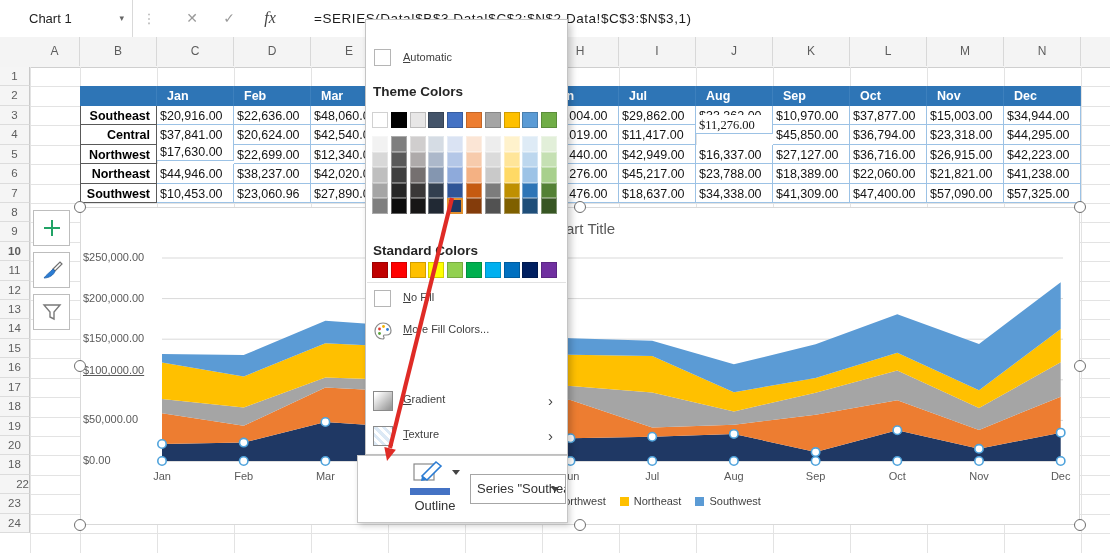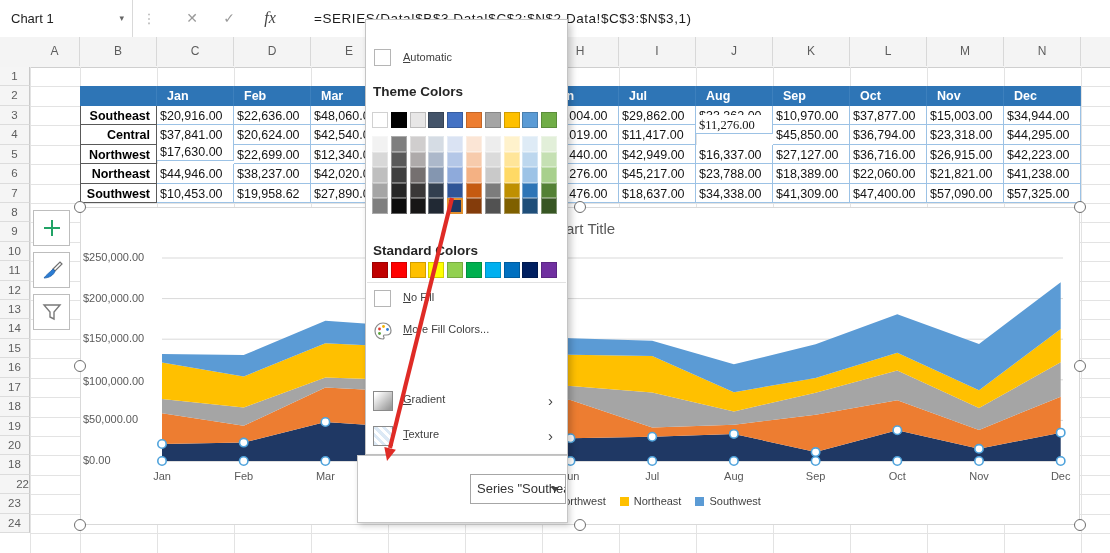--- a/index.html
+++ b/index.html
@@ -1,20 +1,20 @@
 <!DOCTYPE html>
 <html><head>
 <meta charset="utf-8">
 <style>
   html,body{margin:0;padding:0}
   body{width:1110px;height:553px;position:relative;overflow:hidden;background:#fff;
        font-family:"Liberation Sans",sans-serif;}
   
   #formula-bar{position:absolute;left:0;top:0;width:1110px;height:37px;background:#fff;border-bottom:1px solid #d4d4d4}
-  #name-box{position:absolute;left:0;top:0;width:133px;height:37px;border-right:1px solid #d9d9d9;font-size:13px;color:#222;line-height:37px;padding-left:11px;box-sizing:border-box}
+  #name-box{position:absolute;left:0;top:0;width:133px;height:37px;border-right:1px solid #d9d9d9;font-size:13px;color:#222;line-height:37px;padding-left:29px;box-sizing:border-box}
   .nb-caret{position:absolute;right:8px;top:0;font-size:9px;color:#666;line-height:37px}
   .fb-dots{position:absolute;left:141px;top:0;width:16px;line-height:37px;color:#ababab;font-size:13px;text-align:center}
   .fb-btn{position:absolute;top:0;width:34px;line-height:37px;text-align:center;color:#9a9a9a;font-size:14px}
   .fb-fx{position:absolute;left:252px;top:0;width:36px;line-height:35px;text-align:center;color:#444;
          font-family:"Liberation Serif",serif;font-style:italic;font-size:16px}
   #formula-text{position:absolute;left:314px;top:0;line-height:37px;font-size:13.5px;letter-spacing:.55px;color:#1c1c1c;white-space:nowrap}
   
   #col-strip{position:absolute;left:0;top:37px;width:1110px;height:30px;background:#f4f4f4;border-bottom:1px solid #cfcfcf}
   .col-h{position:absolute;top:0;height:29px;line-height:29px;text-align:center;font-size:12px;color:#5d5d5d;border-right:1px solid #d8d8d8;box-sizing:border-box}
   #corner{position:absolute;left:0;top:37px;width:30px;height:29px;border-right:1px solid #d8d8d8;box-sizing:border-box}
@@ -96,21 +96,21 @@
 <div id="row-strip">
     <div class="row-h" style="top: 67px; height: 19.42px; line-height: 19.42px;">1</div>
     <div class="row-h" style="top: 86.42px; height: 19.42px; line-height: 19.42px;">2</div>
     <div class="row-h" style="top: 105.84px; height: 19.42px; line-height: 19.42px;">3</div>
     <div class="row-h" style="top: 125.26px; height: 19.42px; line-height: 19.42px;">4</div>
     <div class="row-h" style="top: 144.68px; height: 19.42px; line-height: 19.42px;">5</div>
     <div class="row-h" style="top: 164.1px; height: 19.42px; line-height: 19.42px;">6</div>
     <div class="row-h" style="top: 183.52px; height: 19.42px; line-height: 19.42px;">7</div>
     <div class="row-h" style="top: 202.94px; height: 19.42px; line-height: 19.42px;">8</div>
     <div class="row-h" style="top: 222.36px; height: 19.42px; line-height: 19.42px;">9</div>
-    <div class="row-h" style="top: 241.78px; height: 19.42px; line-height: 19.42px;">10</div>
+    <div class="row-h" style="top: 241.78px; height: 19.42px; line-height: 19.42px; font-weight: bold;">10</div>
     <div class="row-h" style="top: 261.2px; height: 19.42px; line-height: 19.42px;">11</div>
     <div class="row-h" style="top: 280.62px; height: 19.42px; line-height: 19.42px;">12</div>
     <div class="row-h" style="top: 300.04px; height: 19.42px; line-height: 19.42px;">13</div>
     <div class="row-h" style="top: 319.46px; height: 19.42px; line-height: 19.42px;">14</div>
     <div class="row-h" style="top: 338.88px; height: 19.42px; line-height: 19.42px;">15</div>
     <div class="row-h" style="top: 358.3px; height: 19.42px; line-height: 19.42px;">16</div>
     <div class="row-h" style="top: 377.72px; height: 19.42px; line-height: 19.42px;">17</div>
     <div class="row-h" style="top: 397.14px; height: 19.42px; line-height: 19.42px;">18</div>
     <div class="row-h" style="top: 416.56px; height: 19.42px; line-height: 19.42px;">19</div>
     <div class="row-h" style="top: 435.98px; height: 19.42px; line-height: 19.42px;">20</div>
@@ -222,21 +222,21 @@
     <div class="tc tv" style="left: 465px; top: 164.1px; width: 77px; height: 19.42px;"></div>
     <div class="tc tv" style="left: 542px; top: 164.1px; width: 77px; height: 19.42px;">$38,276.00</div>
     <div class="tc tv" style="left: 619px; top: 164.1px; width: 77px; height: 19.42px;">$45,217.00</div>
     <div class="tc tv" style="left: 696px; top: 164.1px; width: 77px; height: 19.42px;">$23,788.00</div>
     <div class="tc tv" style="left: 773px; top: 164.1px; width: 77px; height: 19.42px;">$18,389.00</div>
     <div class="tc tv" style="left: 850px; top: 164.1px; width: 77px; height: 19.42px;">$22,060.00</div>
     <div class="tc tv" style="left: 927px; top: 164.1px; width: 77px; height: 19.42px;">$21,821.00</div>
     <div class="tc tv" style="left: 1004px; top: 164.1px; width: 77px; height: 19.42px;">$41,238.00</div>
     <div class="tc rn" style="left: 80px; top: 183.52px; width: 77px; height: 19.42px;">Southwest</div>
     <div class="tc tv" style="left: 157px; top: 183.52px; width: 77px; height: 19.42px;">$10,453.00</div>
-    <div class="tc tv" style="left: 234px; top: 183.52px; width: 77px; height: 19.42px;">$19,958.62</div>
+    <div class="tc tv" style="left: 234px; top: 183.52px; width: 77px; height: 19.42px;">$23,060.96</div>
     <div class="tc tv" style="left: 311px; top: 183.52px; width: 77px; height: 19.42px;">$27,890.00</div>
     <div class="tc tv" style="left: 388px; top: 183.52px; width: 77px; height: 19.42px;"></div>
     <div class="tc tv" style="left: 465px; top: 183.52px; width: 77px; height: 19.42px;"></div>
     <div class="tc tv" style="left: 542px; top: 183.52px; width: 77px; height: 19.42px;">$20,476.00</div>
     <div class="tc tv" style="left: 619px; top: 183.52px; width: 77px; height: 19.42px;">$18,637.00</div>
     <div class="tc tv" style="left: 696px; top: 183.52px; width: 77px; height: 19.42px;">$34,338.00</div>
     <div class="tc tv" style="left: 773px; top: 183.52px; width: 77px; height: 19.42px;">$41,309.00</div>
     <div class="tc tv" style="left: 850px; top: 183.52px; width: 77px; height: 19.42px;">$47,400.00</div>
     <div class="tc tv" style="left: 927px; top: 183.52px; width: 77px; height: 19.42px;">$57,090.00</div>
     <div class="tc tv" style="left: 1004px; top: 183.52px; width: 77px; height: 19.42px;">$57,325.00</div>
@@ -277,21 +277,21 @@
       <circle cx="816.3000000000001" cy="253" r="4.2" fill="#fff" stroke="#4FA3DC" stroke-width="1.6"></circle>
       <circle cx="898" cy="240.817564" r="4.2" fill="#fff" stroke="#4FA3DC" stroke-width="1.6"></circle>
       <circle cx="898" cy="253" r="4.2" fill="#fff" stroke="#4FA3DC" stroke-width="1.6"></circle>
       <circle cx="979.7" cy="224.625472" r="4.2" fill="#fff" stroke="#4FA3DC" stroke-width="1.6"></circle>
       <circle cx="979.7" cy="253" r="4.2" fill="#fff" stroke="#4FA3DC" stroke-width="1.6"></circle>
     </svg>
   <div id="chart-title">Chart Title</div>
   <div id="yticks">
       <div class="ytick" style="top: 246px;">$0.00</div>
       <div class="ytick" style="top: 205.4px;">$50,000.00</div>
-      <div class="ytick" style="top: 167px;">$100,000.00</div>
+      <div class="ytick" style="top: 156px; text-decoration: underline;">$100,000.00</div>
       <div class="ytick" style="top: 124.2px;">$150,000.00</div>
       <div class="ytick" style="top: 83.6px;">$200,000.00</div>
       <div class="ytick" style="top: 43px;">$250,000.00</div>
     </div>
   <div id="xticks">
       <div class="xtick" style="left: 49px;">Jan</div>
       <div class="xtick" style="left: 130.7px;">Feb</div>
       <div class="xtick" style="left: 212.4px;">Mar</div>
       <div class="xtick" style="left: 294.1px;">Apr</div>
       <div class="xtick" style="left: 375.8px;">May</div>
@@ -458,20 +458,30 @@
     <span class="chev">›</span>
   </div>
   <div class="menu-item" style="top:402px">
     <div class="mi-ico" style="background:repeating-linear-gradient(45deg,#dce9f5 0 3px,#ffffff 3px 6px);border:1px solid #8a8a8a;box-sizing:border-box"></div>
     <span class="mi-label"><u>T</u><span>exture</span></span>
     <span class="chev">›</span>
   </div>
 </div>
 
 <div id="toolbar">
+  <div id="outline-btn">
+    <svg width="34" height="26" style="position:absolute;left:8px;top:3px">
+      <rect x="2" y="4" width="20" height="16" fill="#fff" stroke="#8a8a8a" stroke-width="1.2"></rect>
+      <path d="M10 16 L24 2 L29 6 L15 20 Z" fill="#fff" stroke="#2B7CD3" stroke-width="1.6"></path>
+      <path d="M10 16 L15 20 L9 21 Z" fill="#2B7CD3"></path>
+    </svg>
+    <span class="caret" style="left:48px;top:13px"></span>
+    <div class="tb-bar" style="width: 40px; background: rgb(68, 114, 196);" id="outline-bar"></div>
+    <div class="tb-label">Outline</div>
+  </div>
   <div id="series-combo">
     <span>Series "Southea</span>
     <span class="caret" style="right:6px;top:12px;left:auto"></span>
   </div>
 </div>
 
 <svg id="arrow-layer">
   <line id="arrow-line" x1="452" y1="198" x2="390" y2="448" stroke-width="4.2" stroke="#DF2B26"></line>
   <polygon id="arrow-head" points="387,461 395.9,449.8 384.3,447" fill="#DF2B26"></polygon>
 </svg>

